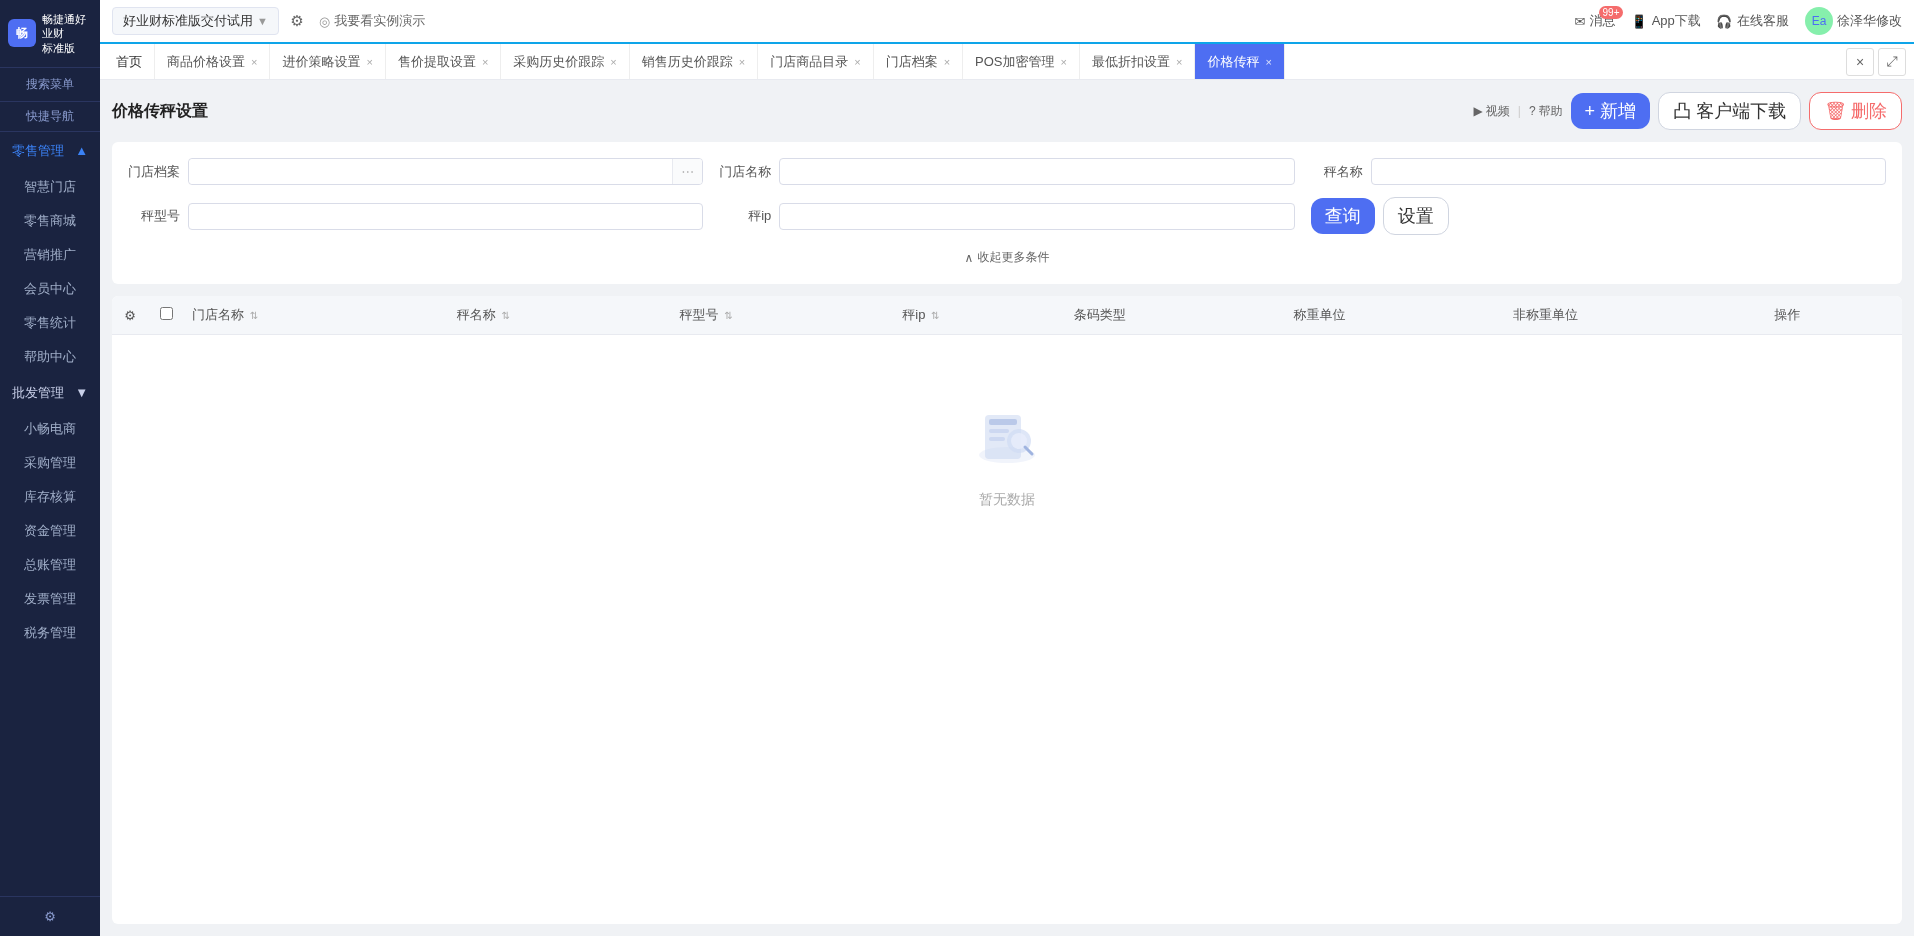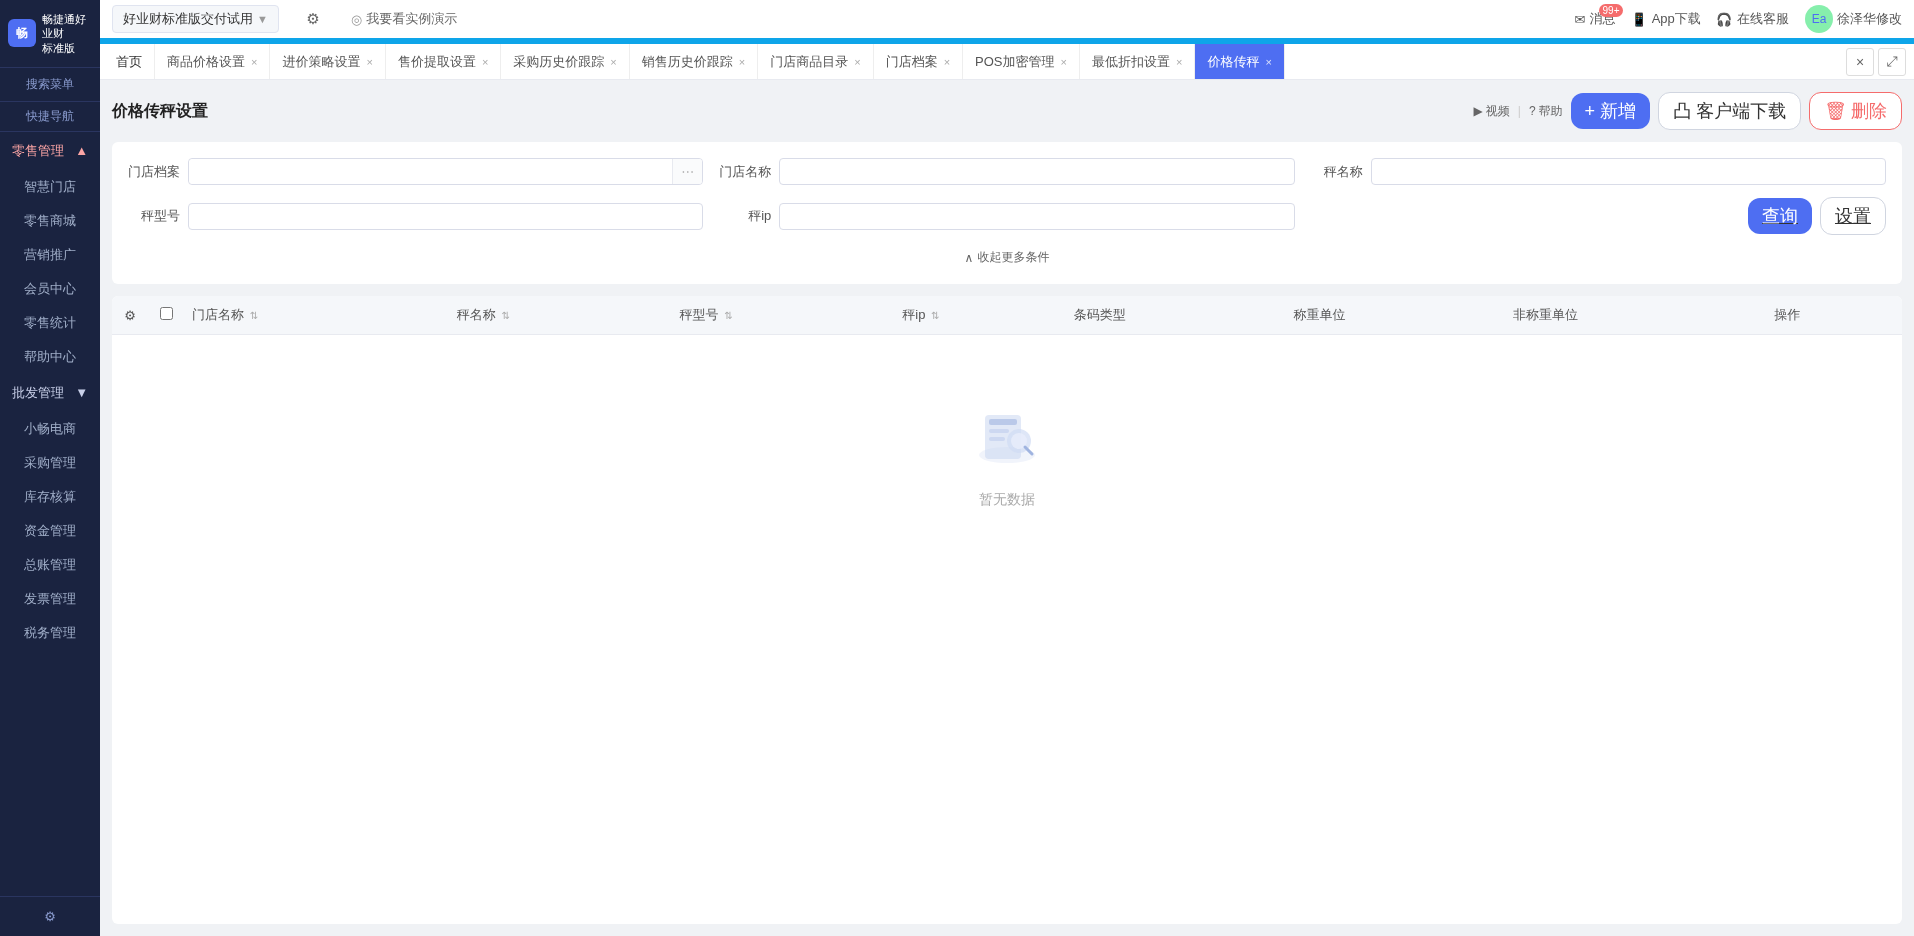--- a/index.html
+++ b/index.html
@@ -50,21 +50,21 @@
     }
     .sidebar-nav { flex: 1; overflow-y: auto; }
     .sidebar-nav::-webkit-scrollbar { width: 0; }
     .sidebar-section-header {
       display: flex; align-items: center; justify-content: space-between;
       padding: 10px 12px;
       font-size: 13px;
       color: #c8cfe8;
       cursor: pointer;
     }
-    .sidebar-section-header.active { color: #fca5a5; }
+    .sidebar-section-header.active { color: #3b82f6; }
     .sidebar-item {
       padding: 8px 12px;
       font-size: 13px;
       color: #a0aec8;
       cursor: pointer;
       text-align: center;
     }
     .sidebar-gear {
       padding: 12px;
       text-align: center;
@@ -79,25 +79,25 @@
       display: flex;
       flex-direction: column;
       height: 100%;
       overflow: hidden;
     }
 
     
     .topbar {
       height: 44px;
       background: #fff;
-      border-bottom: 6px solid #0ea5e9;
+      border-bottom: 2px solid #0ea5e9;
       display: flex;
       align-items: center;
       padding: 0 12px;
-      gap: 20px;
+      gap: 4px;
       flex-shrink: 0;
     }
     .topbar-selector {
       display: flex; align-items: center; gap: 4px;
       background: #f5f7fa;
       border: 1px solid #e0e4f0;
       border-radius: 4px;
       padding: 4px 10px;
       font-size: 13px;
       cursor: pointer;
@@ -542,21 +542,21 @@
       </div>
       <div class="search-row">
         <div class="form-field">
           <span class="form-label">秤型号</span>
           <input type="text" class="form-input" style="">
         </div>
         <div class="form-field">
           <span class="form-label">秤ip</span>
           <input type="text" class="form-input" style="">
         </div>
-        <div style="display:flex; justify-content:flex-end; align-items:center; gap:8px;text-decoration:underline;">
+        <div style="display:flex; align-items:center; gap:8px;">
           <button class="btn btn-primary">查询</button>
           <button class="btn btn-default">设置</button>
         </div>
       </div>
       <div class="collapse-btn">
         <span>∧</span>
         <span>收起更多条件</span>
       </div>
     </div>
 

